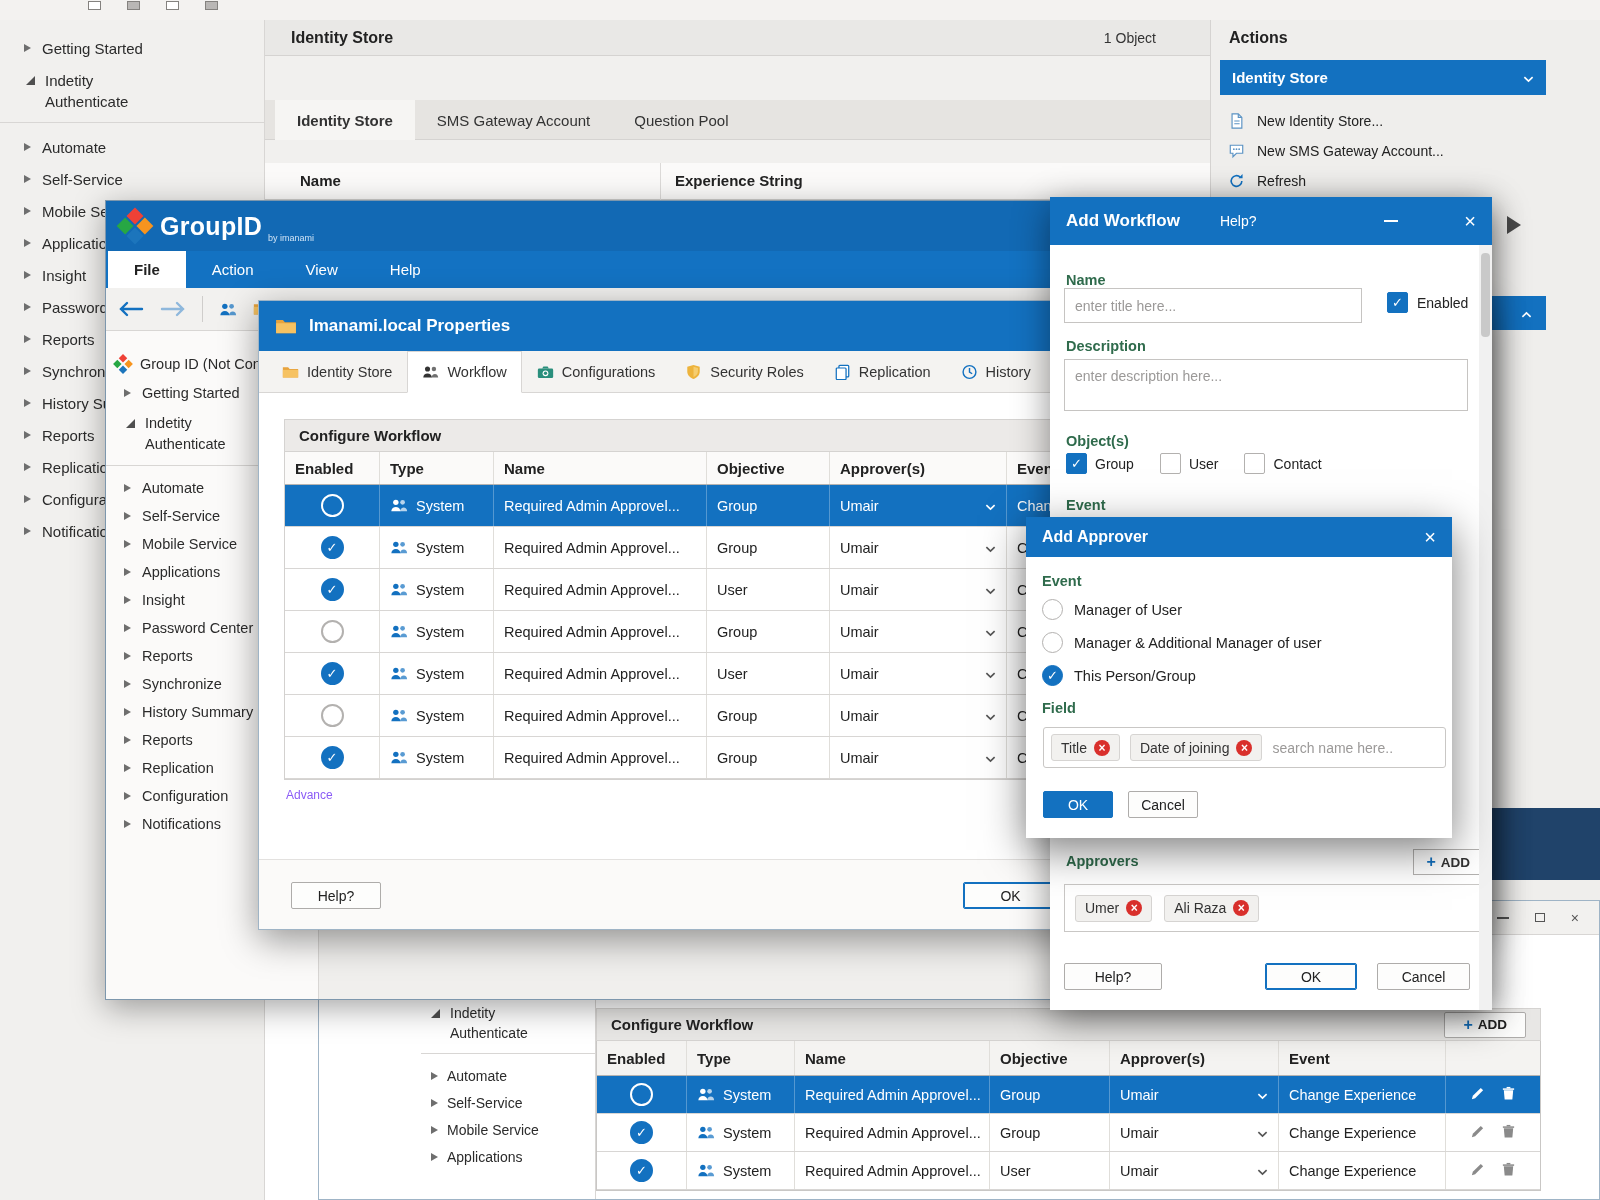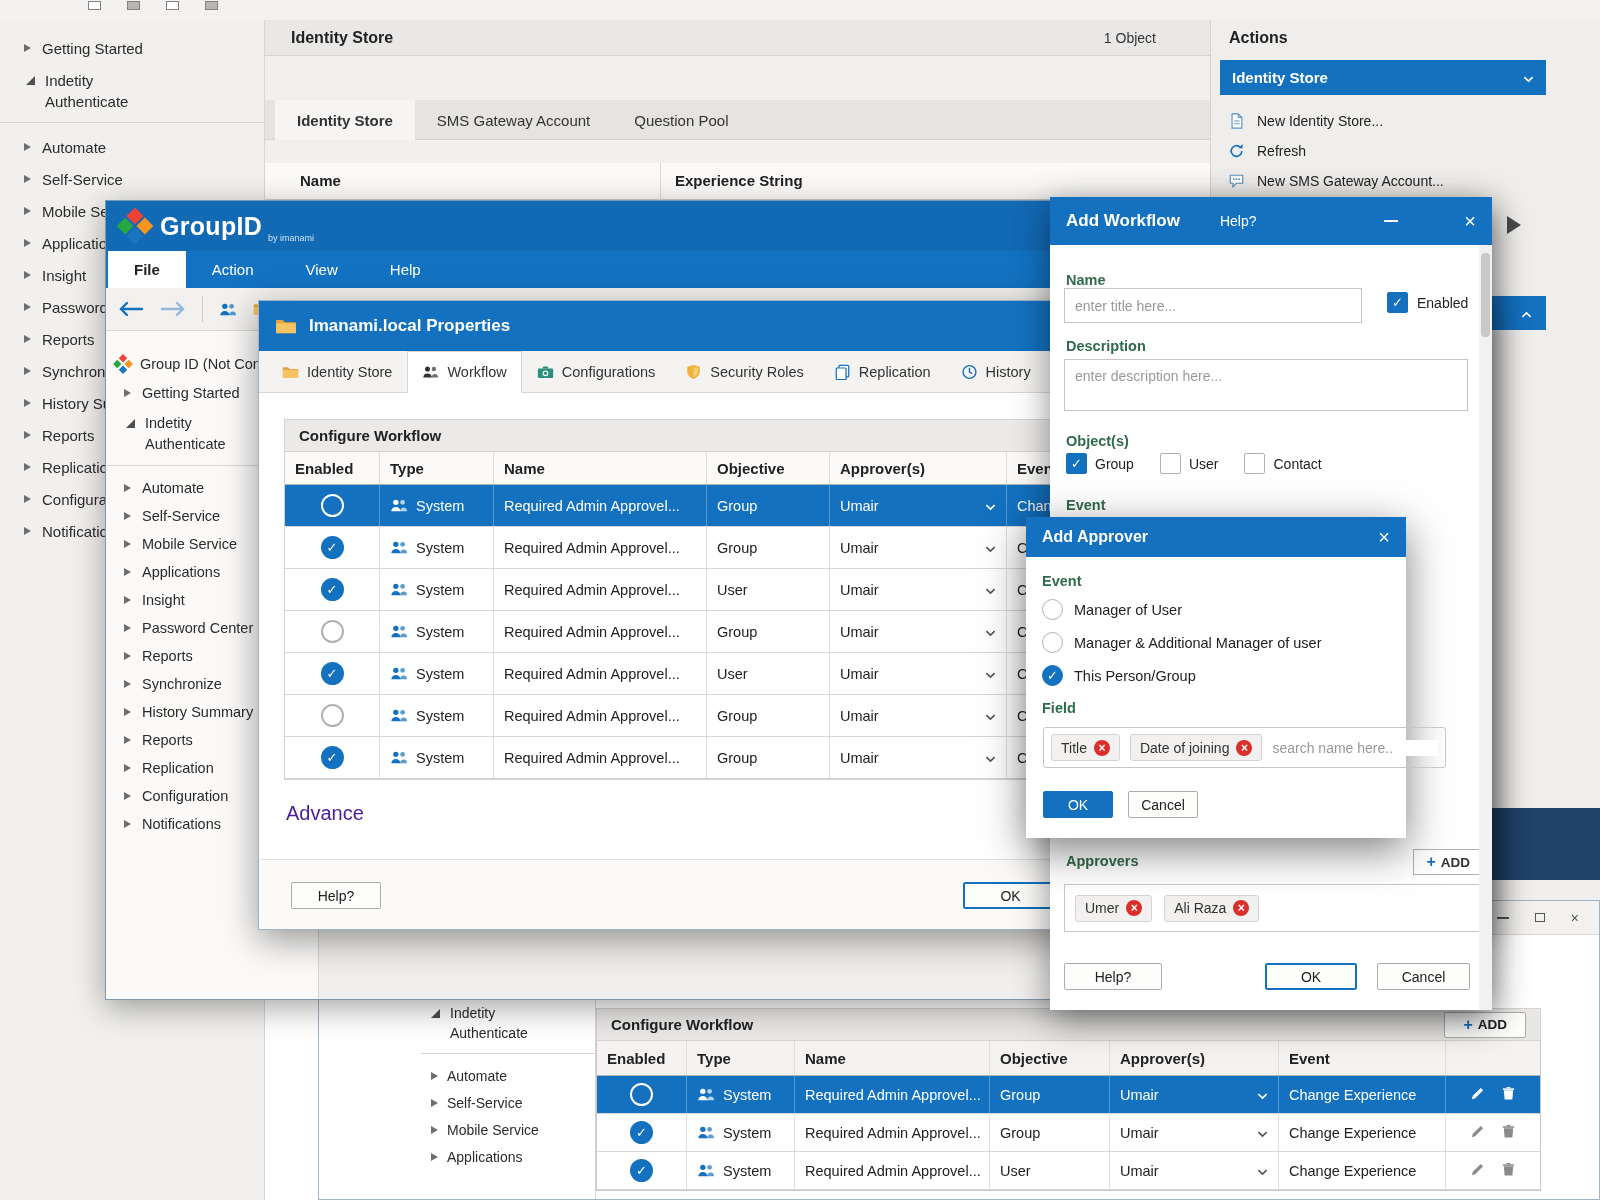--- a/index.html
+++ b/index.html
@@ -110,21 +110,21 @@
 #pd{position:absolute;left:258px;top:300px;width:1232px;height:630px;background:#fff;box-shadow:0 10px 34px rgba(0,0,0,.4);z-index:20;border:1px solid #9fb4c6}
 #pd-titlebar{height:50px;background:#1371c0;display:flex;align-items:center;gap:12px;padding-left:16px}
 #pd-titlebar .icon svg{width:22px;height:18px}
 #pd-titlebar span{color:#fff;font-size:17px;font-weight:700}
 #pd-tabs{height:42px;background:#f4f3f1;border-bottom:1px solid #d8d6d4;display:flex;align-items:stretch;padding-left:8px}
 .ptab{display:flex;align-items:center;gap:8px;padding:0 14px;font-size:14.5px;color:#333;border:1px solid transparent;margin-bottom:-1px;white-space:nowrap}
 .ptab.on{background:#fff;border-color:#d8d6d4;border-bottom-color:#fff}
 #pd-content{padding:26px 25px 0 25px}
 #pd-secbar{height:33px;background:#eceae8;border:1px solid #d5d3d1;display:flex;align-items:center;padding:0 14px;font-size:15px;font-weight:700;color:#222}
 #pd-table{border:1px solid #d3d1cf;border-top:none}
-#pd-advance{display:inline-block;margin:22px 0 0 2px;color:#4c1d95;font-size:20px;text-decoration:none}
+#pd-advance{display:inline-block;margin:8px 0 0 2px;color:#8b5cf6;font-size:12px;text-decoration:none}
 #pd-footer{position:absolute;left:0;bottom:0;width:100%;height:70px;background:#fbfaf9;border-top:1px solid #e3e1df}
 
 .btn{height:27px;padding:0 18px;background:#fdfdfc;border:1px solid #aeacaa;font-size:14px;color:#222;border-radius:2px;display:inline-flex;align-items:center;justify-content:center;font-family:inherit}
 .btn.primary{background:#1371c0;color:#fff;border-color:#1371c0}
 .btn.focus{border:1px solid #1371c0;box-shadow:inset 0 0 0 1px #1371c0}
 #pd-help{position:absolute;left:32px;top:22px;width:90px}
 #pd-ok{position:absolute;left:704px;top:22px;width:95px}
 
 #aw{position:absolute;left:1050px;top:197px;width:442px;height:813px;background:#fff;box-shadow:0 10px 34px rgba(0,0,0,.45);z-index:30}
 #aw-titlebar{height:48px;background:#1371c0;display:flex;align-items:center;padding:0 16px;gap:40px}
@@ -146,21 +146,21 @@
 .plus{color:#1371c0;font-size:16px;font-weight:700;line-height:1}
 #aw-tagbox{position:absolute;left:14px;right:9px;top:687px;height:48px;border:1px solid #c9c7c5;display:flex;align-items:center;gap:12px;padding:0 10px}
 .pill{display:inline-flex;align-items:center;gap:7px;background:#f2f1ef;border:1px solid #d6d4d2;border-radius:3px;padding:0 9px;height:27px;font-size:14px;color:#333;white-space:nowrap}
 .redx{width:16px;height:16px;border-radius:50%;background:#d9302c;color:#fff;font-size:12px;font-weight:700;display:inline-flex;align-items:center;justify-content:center;line-height:1}
 #aw-help{position:absolute;left:14px;top:766px;width:98px}
 #aw-ok{position:absolute;left:215px;top:766px;width:92px}
 #aw-cancel{position:absolute;left:327px;top:766px;width:93px}
 #aw-scroll{position:absolute;top:48px;right:0;width:13px;bottom:0;background:#f1f1f1}
 #aw-thumb{position:absolute;top:8px;left:2px;width:9px;height:84px;background:#c9c9c9;border-radius:4px}
 
-#aa{position:absolute;left:1026px;top:517px;width:380px;height:321px;background:#fff;box-shadow:0 12px 40px rgba(0,0,0,.5);z-index:40}
+#aa{position:absolute;left:1026px;top:517px;width:426px;height:321px;background:#fff;box-shadow:0 12px 40px rgba(0,0,0,.5);z-index:40}
 #aa-titlebar{height:40px;background:#1371c0;display:flex;align-items:center;padding:0 16px}
 #aa-titlebar .tt{color:#fff;font-size:16px;font-weight:700}
 #aa-titlebar .sp{flex:1}
 #aa-options{position:absolute;left:16px;top:76px}
 .radrow{display:flex;align-items:center;gap:11px;height:33px;font-size:14.5px;color:#222}
 .rad{width:21px;height:21px;border-radius:50%;border:1.5px solid #b3b1af;background:#fff;display:inline-flex;align-items:center;justify-content:center;font-size:13px;flex:none}
 .rad.on{background:#1371c0;border-color:#1371c0}
 .rad.on::after{content:"✓";color:#fff;font-weight:700}
 #aa-fieldbox{position:absolute;left:17px;top:210px;width:403px;height:41px;border:1px solid #c9c7c5;border-radius:3px;display:flex;align-items:center;gap:10px;padding:0 7px}
 .ghost{border:none;outline:none;flex:1;font-size:14px;color:#333;font-family:inherit;min-width:40px}
@@ -282,36 +282,36 @@
               <path d="M4 1h7l4 4v12H4z" fill="#fff" stroke="#5b93c4" stroke-width="1.3"></path>
               <path d="M11 1v4h4" fill="none" stroke="#5b93c4" stroke-width="1.3"></path>
               <path d="M6.5 9h6M6.5 12h6" stroke="#5b93c4" stroke-width="1.2"></path>
             </svg>
           </span>
           <span>New Identity Store...</span>
         </div>
         <div class="aitem">
           <span class="icon ">
             <svg viewBox="0 0 18 18">
-              <path d="M15 9a6 6 0 1 1-1.8-4.3" fill="none" stroke="#1371c0" stroke-width="1.8"></path>
-              <path d="M15.8 1.2v4.6h-4.6z" fill="#1371c0"></path>
-            </svg>
-          </span>
-          <span>Refresh</span>
-        </div>
-        <div class="aitem">
-          <span class="icon ">
-            <svg viewBox="0 0 18 18">
               <path d="M2 2.5h14v9H9l-4 4v-4H2z" fill="#fff" stroke="#5b93c4" stroke-width="1.3"></path>
               <circle cx="6" cy="7" r="1" fill="#5b93c4"></circle>
               <circle cx="9" cy="7" r="1" fill="#5b93c4"></circle>
               <circle cx="12" cy="7" r="1" fill="#5b93c4"></circle>
             </svg>
           </span>
           <span>New SMS Gateway Account...</span>
+        </div>
+        <div class="aitem">
+          <span class="icon ">
+            <svg viewBox="0 0 18 18">
+              <path d="M15 9a6 6 0 1 1-1.8-4.3" fill="none" stroke="#1371c0" stroke-width="1.8"></path>
+              <path d="M15.8 1.2v4.6h-4.6z" fill="#1371c0"></path>
+            </svg>
+          </span>
+          <span>Refresh</span>
         </div>
       </div>
     <div id="ba-play"></div>
     <div id="ba-sub">
       <span class="chev up"><svg viewBox="0 0 12 7">
             <path d="M1.5 1L6 5.3 10.5 1" fill="none" stroke="currentColor" stroke-width="1.8"></path>
           </svg></span>
     </div>
     <div id="ba-navy"></div>
   </aside>

